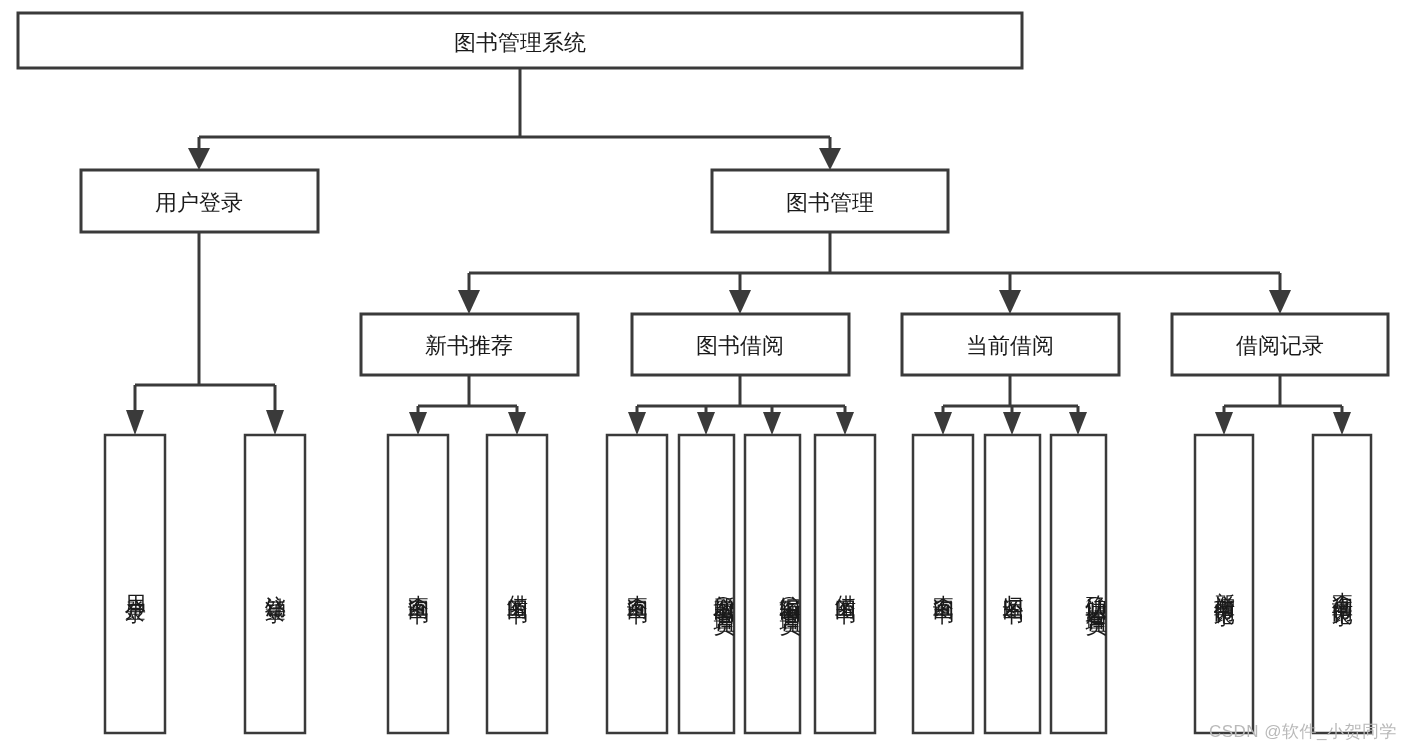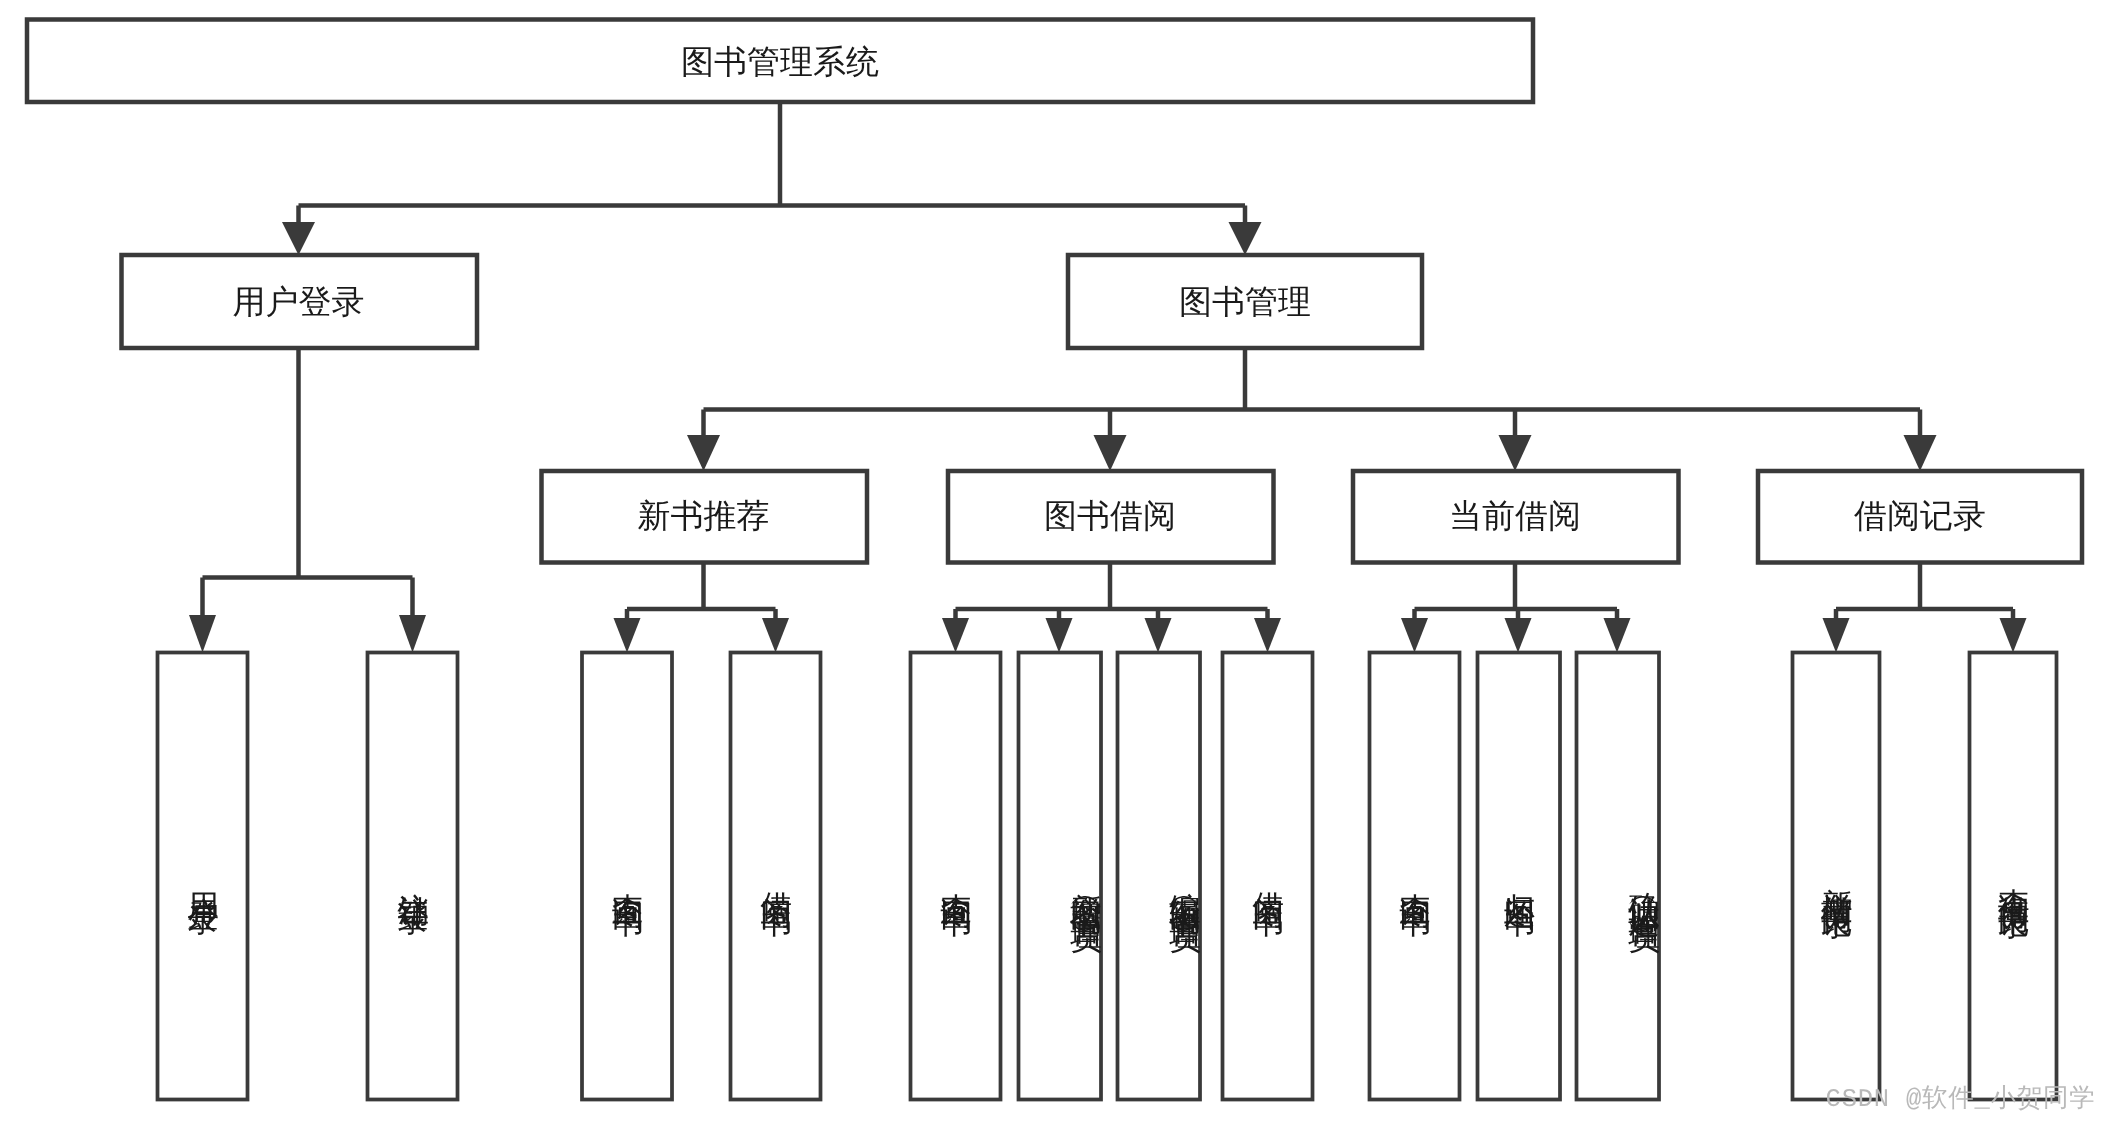--- a/index.html
+++ b/index.html
@@ -64,21 +64,21 @@
     display: flex;
     align-items: center;
     justify-content: center;
     white-space: nowrap;
     pointer-events: none;
   }
   .watermark {
     position: absolute;
     right: 8px;
     bottom: 4px;
-    font-family: Liberation Mono, monospace;
+    font-family: Liberation Sans, sans-serif;
     font-size: 17px;
     color: #b9b9b9;
     letter-spacing: 0.5px;
     white-space: nowrap;
   }
 </style>
 </head>
 <body>
 
 <div id="diagram-root">

